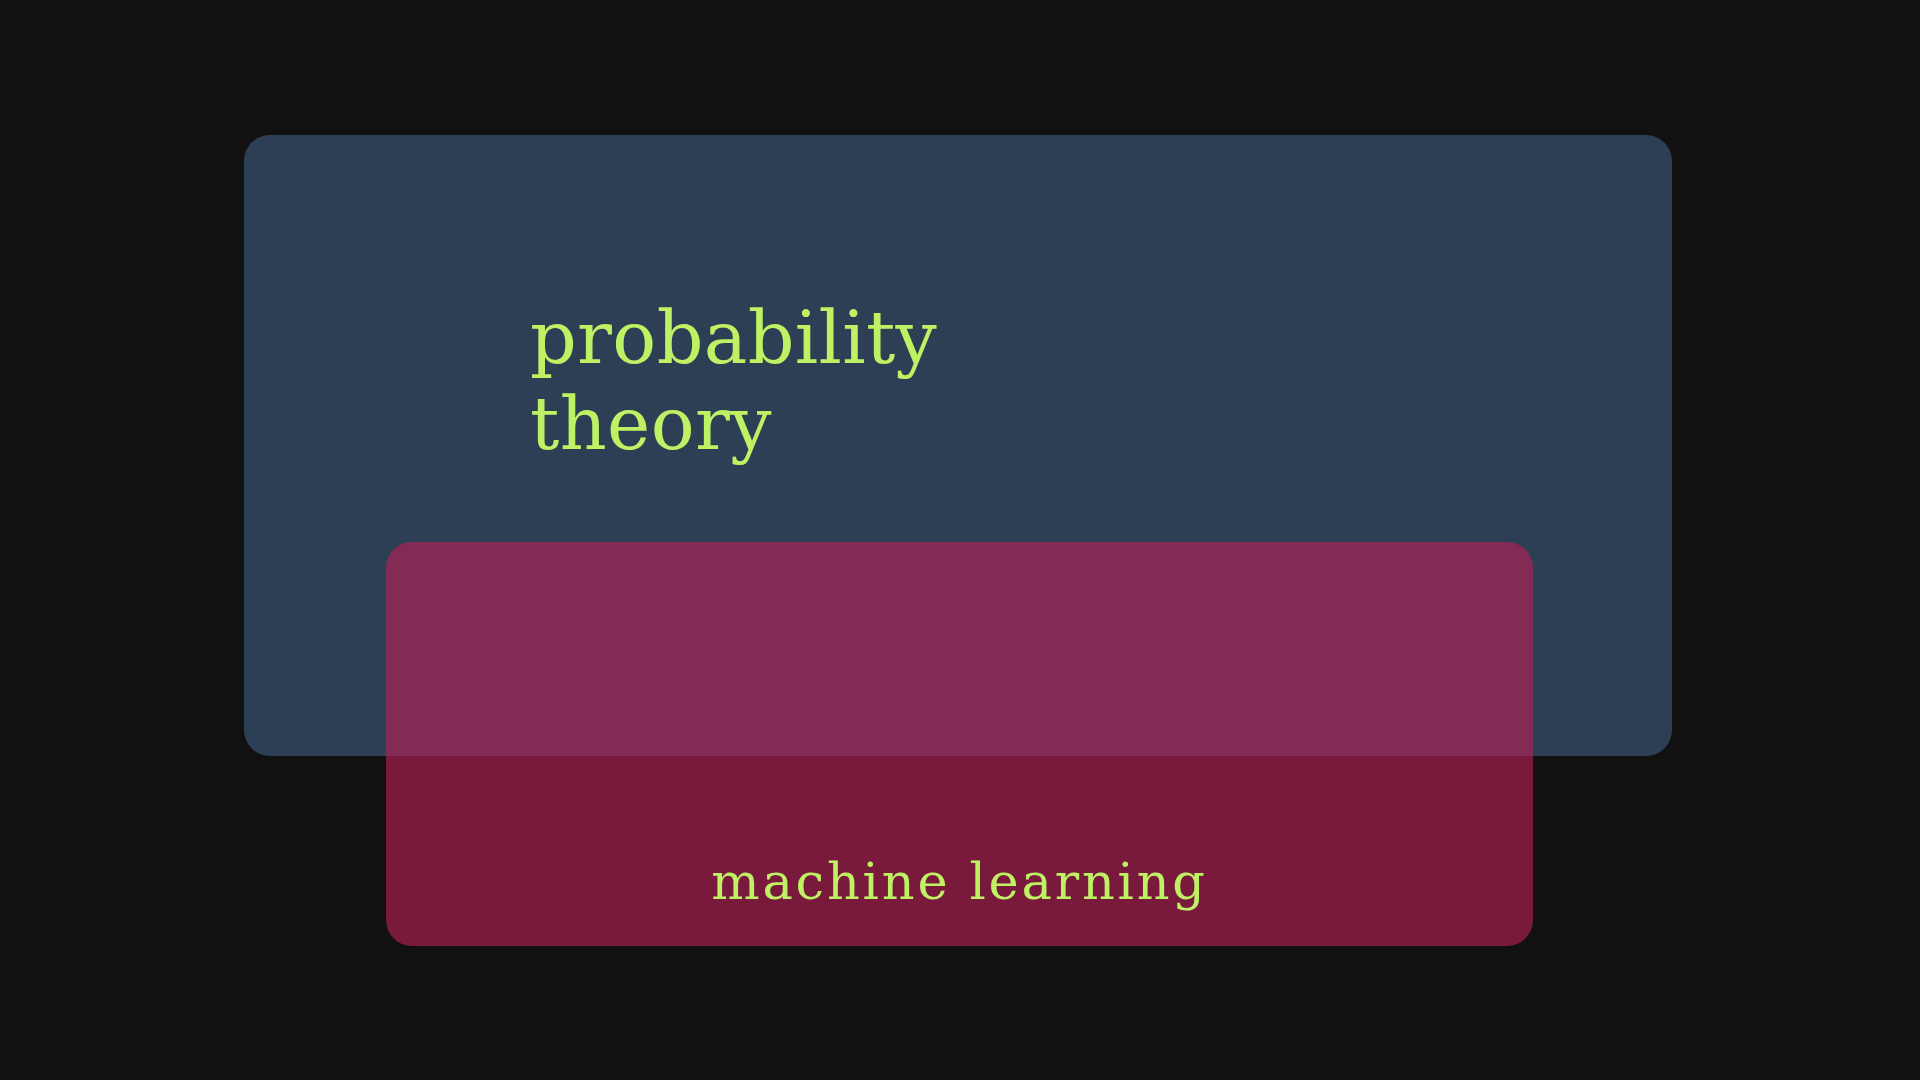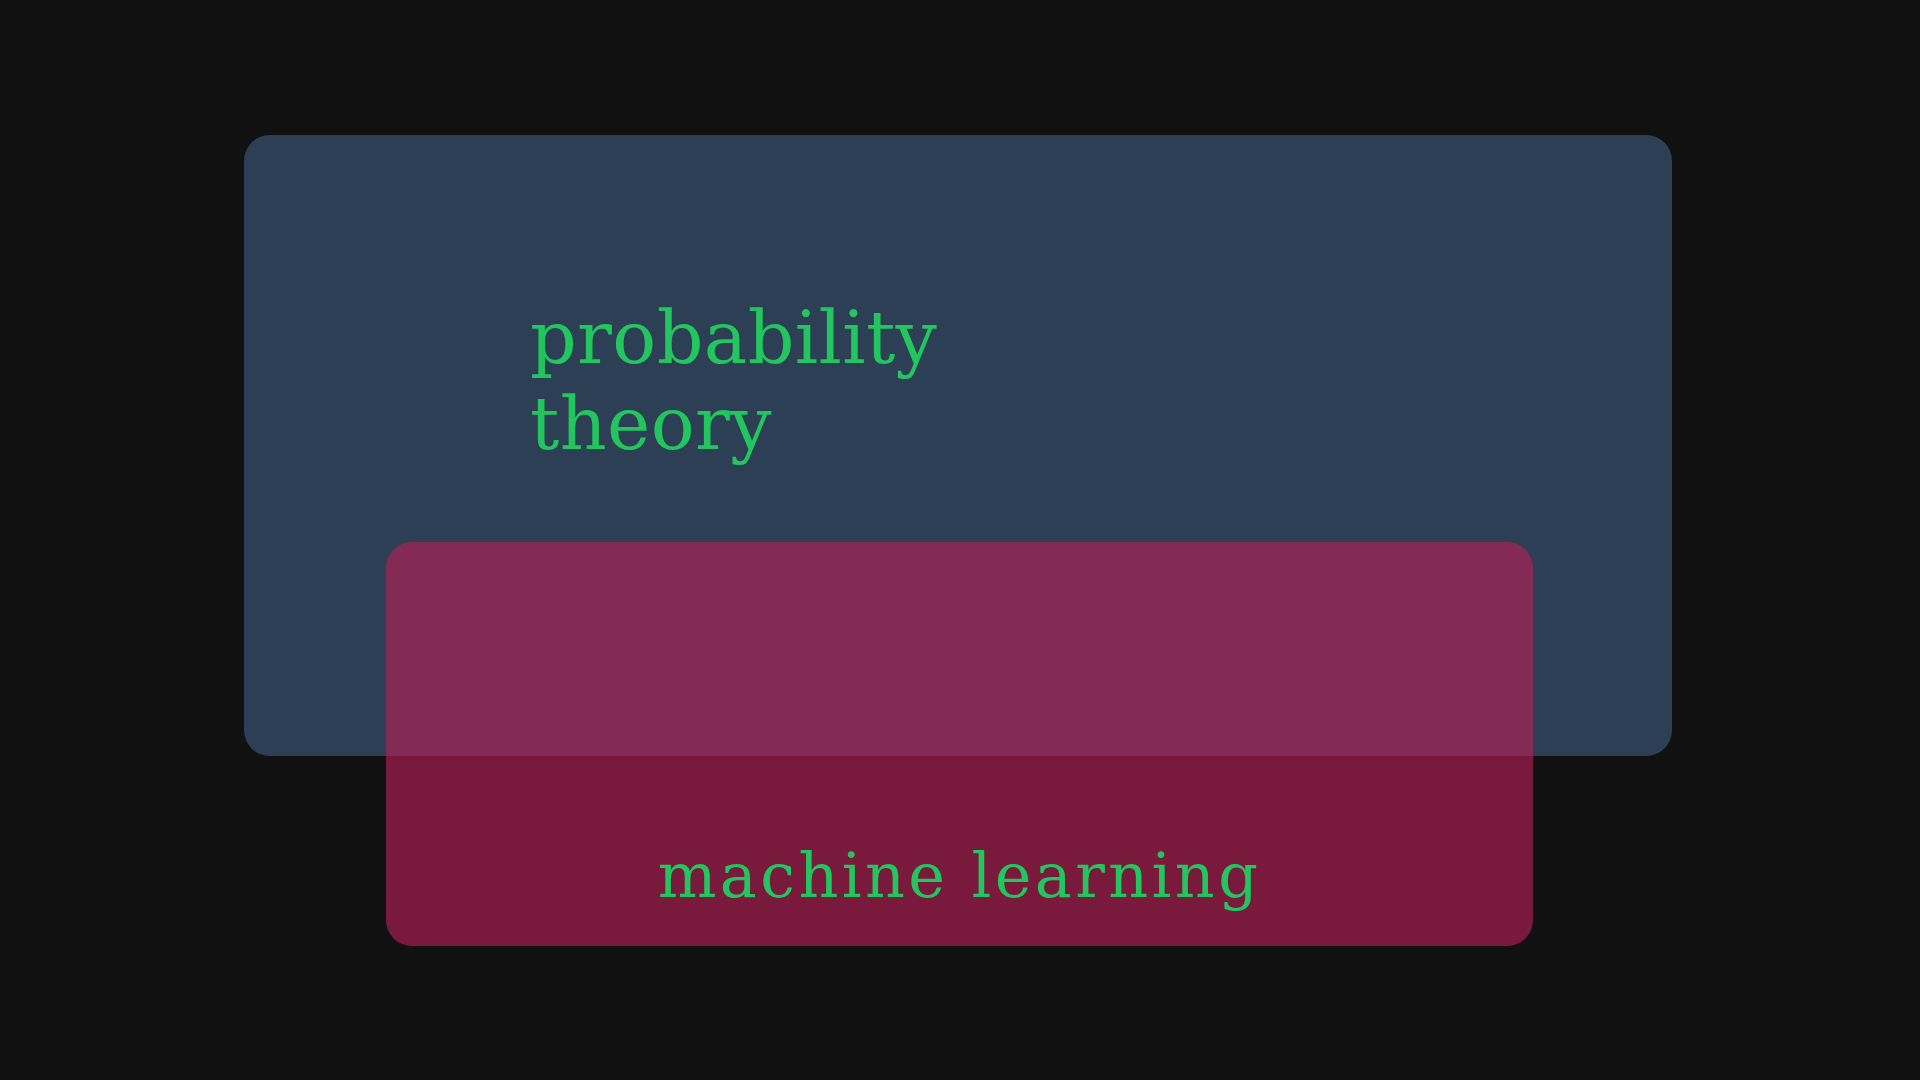--- a/index.html
+++ b/index.html
@@ -48,21 +48,21 @@
     left: 386px;
     top: 542px;
     width: 1147px;
     height: 404px;
     background: rgba(186, 30, 85, 0.62);
     border-radius: 26px;
   }
 
   .venn-label {
     position: absolute;
-    color: #22c55e;
+    color: #bef264;
     font-weight: 400;
     line-height: 1.18;
     letter-spacing: 0.005em;
     white-space: pre-line;
     -webkit-font-smoothing: antialiased;
   }
   #label-probability {
     left: 286px;
     top: 160px;
     font-size: 73px;
@@ -72,21 +72,21 @@
     right: 46px;
     top: 222px;
     font-size: 73px;
     text-align: right;
     width: 560px;
   }
   #label-ml {
     left: 0;
     right: 0;
     bottom: 34px;
-    font-size: 62px;
+    font-size: 51px;
     text-align: center;
     letter-spacing: 0.055em;
   }
 </style>
 </head>
 <body style="background: rgb(17, 17, 17);">
 
 <div id="stage" style="background: rgb(17, 17, 17);">
 
   <div class="venn-box" id="box-probability" style="left: 244px; top: 135px; width: 1428px; height: 621px; border-radius: 26px;">

